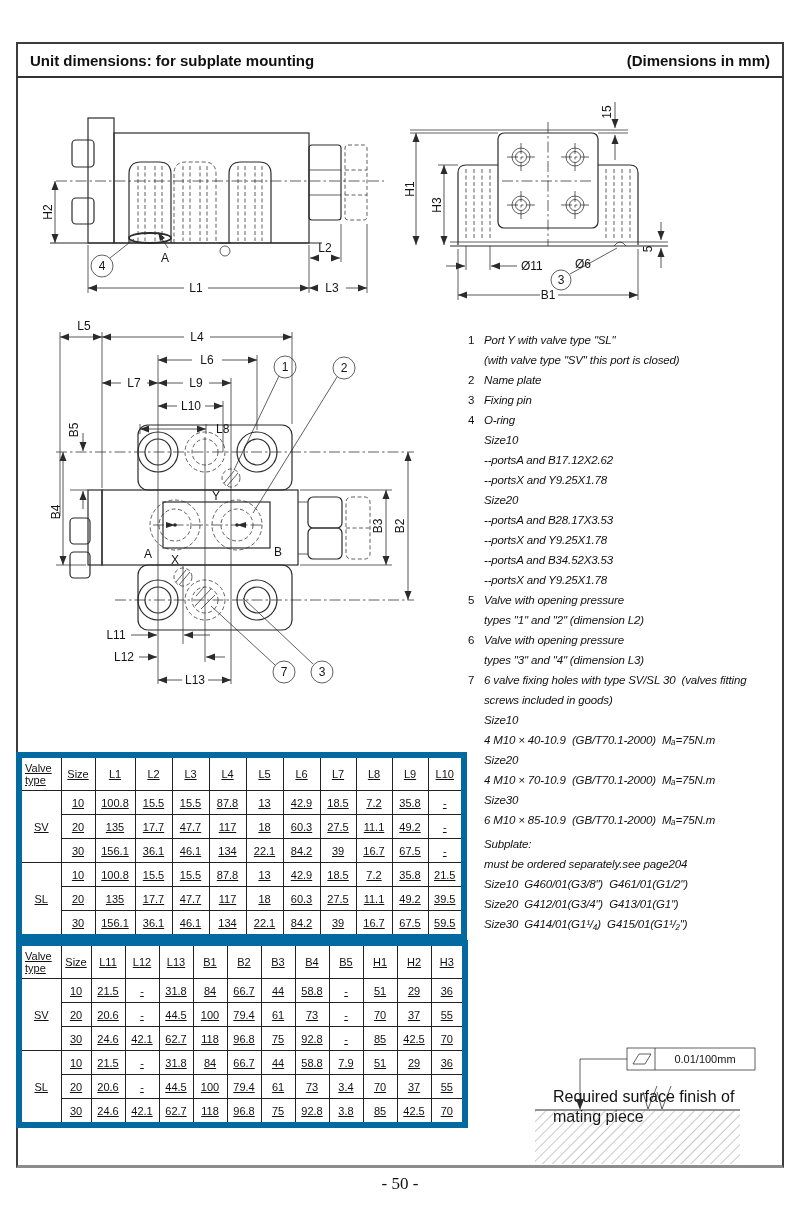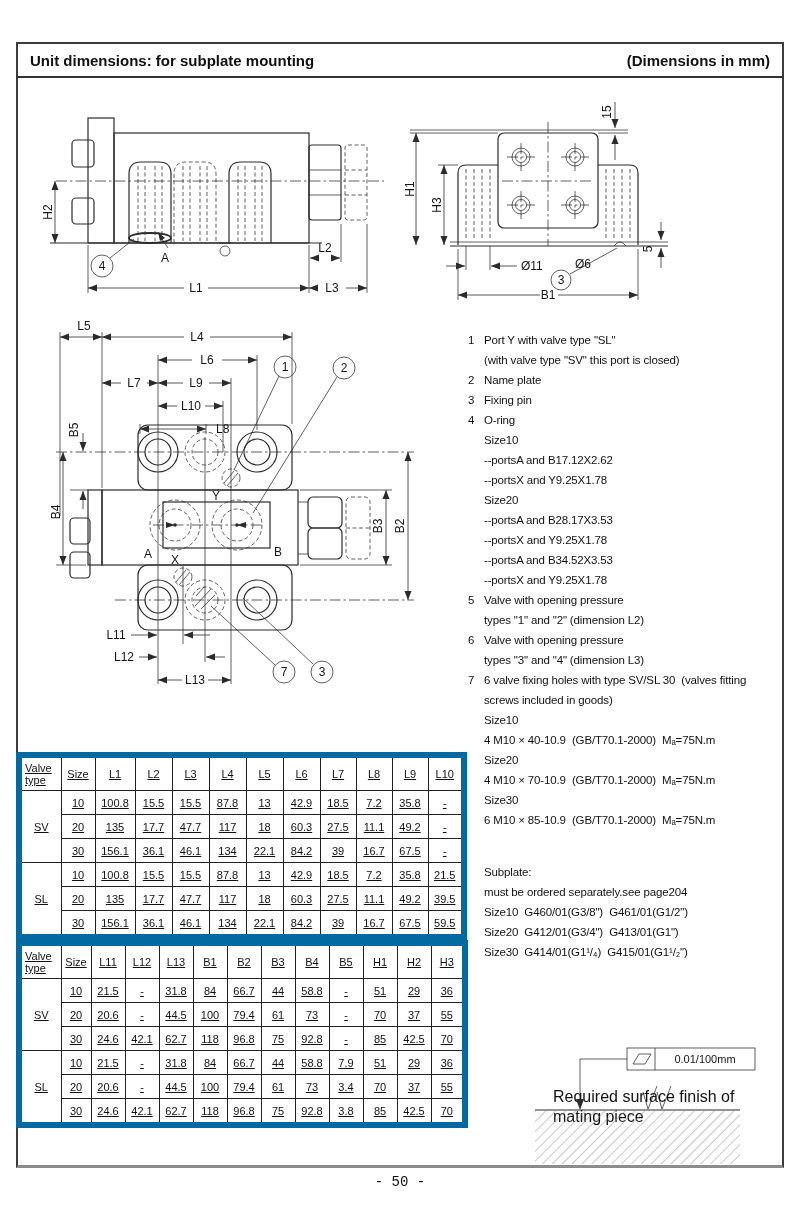--- a/index.html
+++ b/index.html
@@ -8,38 +8,38 @@
   .abs{position:absolute;}
   #frame{left:16px;top:42px;width:768px;height:1126px;box-sizing:border-box;
          border:2px solid #3c3c3c;border-bottom:3px solid #8c8c8c;}
   #title-row{left:16px;top:42px;width:768px;height:36px;box-sizing:border-box;
              border:2px solid #3c3c3c;border-bottom:2px solid #333;
              display:flex;justify-content:space-between;align-items:center;padding:0 12px;}
   #title-row .t{font-size:15px;font-weight:bold;}
   
   #notes-col{left:468px;top:330px;width:322px;}
   .note-line{display:flex;line-height:20px;font-size:11.5px;letter-spacing:-0.15px;}
-  .note-line.gap{margin-top:32px;}
+  .note-line.gap{margin-top:4px;}
   .note-num{flex:0 0 16px;width:16px;}
-  .note-text{white-space:pre;}
+  .note-text{white-space:pre;font-style:italic;}
   
   #surf-text{left:553px;top:1056px;width:220px;font-size:16px;line-height:20px;margin-top:31px;}
   
   .dim-table{border-collapse:collapse;table-layout:fixed;background:#fff;}
   .dim-table th,.dim-table td{border:1px solid #222;font-size:11px;font-weight:normal;
       text-align:center;vertical-align:middle;padding:0;overflow:hidden;}
   .dim-table th{height:32px;}
   .dim-table td{height:23px;}
   .dim-table th.vt{text-align:left;padding-left:3px;}
   .dim-table{border:6px solid #0369a1;text-decoration:underline;}
   #table1{left:16px;top:752px;}
   #table2{left:16px;top:940px;}
   
   #footer{left:0;top:1174px;width:800px;text-align:center;
-          font-family:Liberation Mono, monospace;font-size:14px;}
+          font-family:Liberation Serif, serif;font-size:17px;}
   
   .ol{fill:none;stroke:#2b2b2b;stroke-width:1.2;}
   .tn{fill:none;stroke:#2b2b2b;stroke-width:0.75;}
   .dim{fill:none;stroke:#2b2b2b;stroke-width:0.8;}
   .dsh{stroke-dasharray:4 2.5;}
   .cl{stroke-dasharray:11 3 2.5 3;stroke-width:0.75;}
   .lbl{font-family:"Liberation Sans",sans-serif;font-size:12px;fill:#151515;}
   .lbl-s{font-family:"Liberation Sans",sans-serif;font-size:11px;fill:#151515;}
 </style>
 </head>

